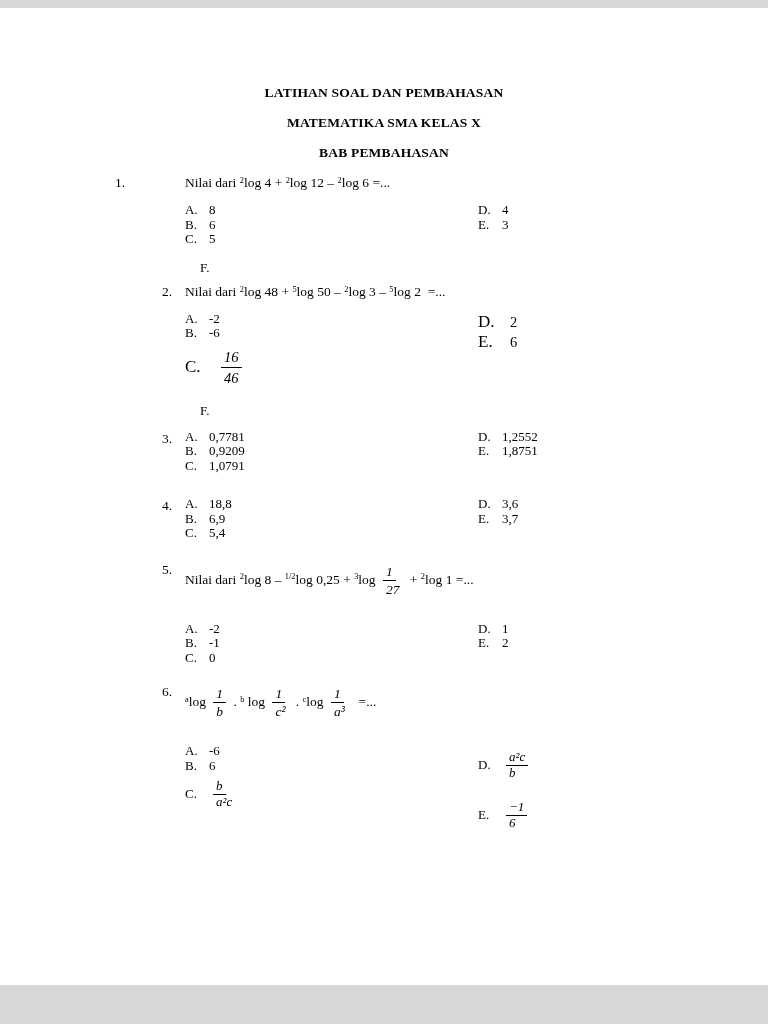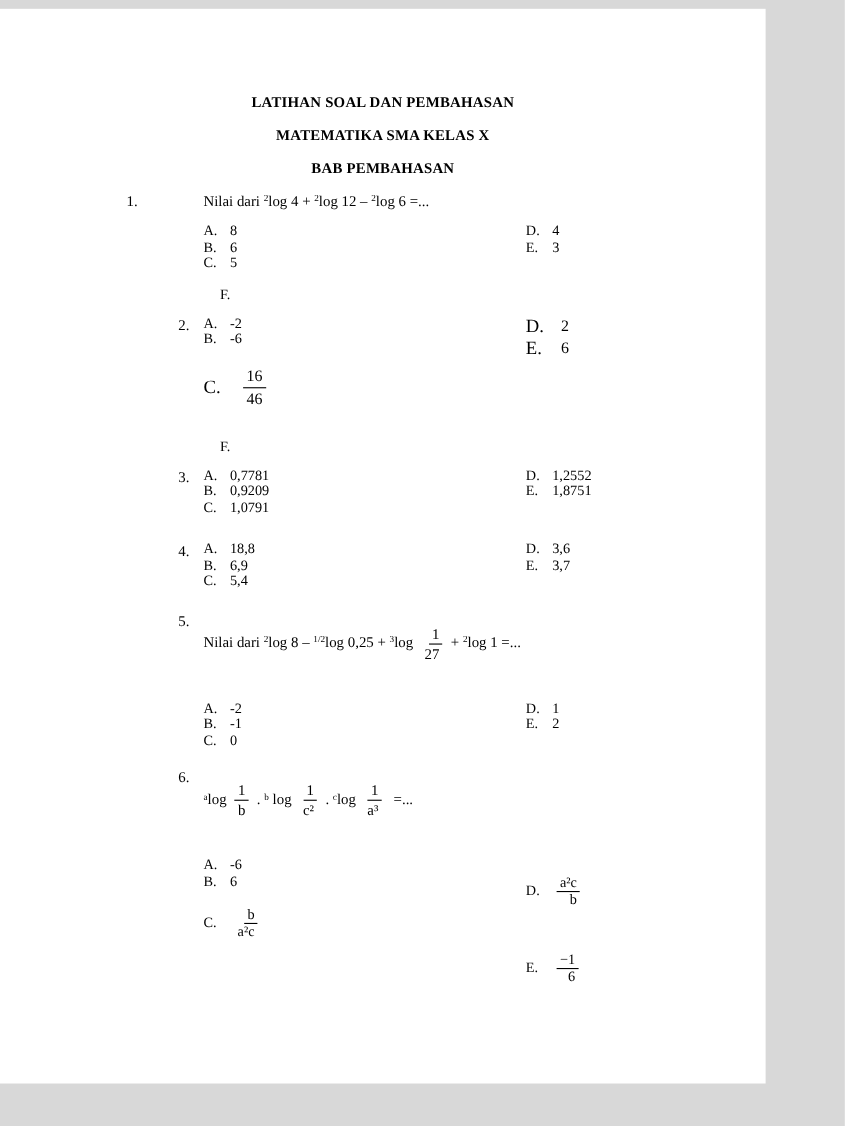--- a/index.html
+++ b/index.html
@@ -1,37 +1,37 @@
 <!DOCTYPE html>
 <html><head>
 <meta charset="utf-8">
 <style>
   * { box-sizing: border-box; }
   html, body { margin:0; padding:0; width:768px; height:1024px; overflow:hidden; }
   body { background:#d8d8d8; font-family:"Liberation Serif", serif; color:#000; }
-  .page { position:absolute; top:8px; left:0; width:696px; height:977px; background:#fff; }
+  .page { position:absolute; top:8px; left:0; width:768px; height:977px; background:#fff; }
   .titles { padding-top:76px; text-align:center; }
   .title { font-weight:bold; font-size:13.5px; line-height:17px; margin:0 0 13px; letter-spacing:.2px; }
   .question { position:relative; font-size:13.5px; line-height:17px; }
   .qnum { position:absolute; left:162px; top:0; }
   .question.first .qnum { left:115px; }
   .qtext { display:block; margin-left:185px; margin-right:40px; }
   .question.first .qtext { }
   .opts { display:flex; margin-left:185px; }
   .optcol.left { width:293px; flex:none; }
   .optcol.right { flex:1; }
   .opt { display:flex; align-items:center; font-size:13px; line-height:14.5px; }
   .olabel { width:24px; flex:none; }
   .opt.big { font-size:17px; line-height:20px; }
   .opt.big .olabel { width:32px; }
   .opt.big .oval { font-size:14.5px; }
   .opt.fracrow { margin-top:4px; }
   .opt.fracrow + .opt.fracrow { margin-top:16px; }
   sup { font-size:.62em; line-height:0; vertical-align:baseline; position:relative; top:-0.45em; }
-  .frac { display:inline-flex; flex-direction:column; align-items:flex-end; text-align:center; vertical-align:middle; margin:12px 4px; }
+  .frac { display:inline-flex; flex-direction:column; align-items:flex-start; text-align:center; vertical-align:middle; margin:2px 4px;font-style:italic; }
   .frac .fn { display:block; border-bottom:1px solid #000; padding:0 3px; }
   .frac .fd { display:block; padding:0 3px; }
   .extra { margin-left:200px; margin-top:13px; font-size:13px; line-height:15px; }
 </style>
 </head>
 <body style="background: rgb(216, 216, 216); color: rgb(0, 0, 0);">
 
 <div class="page" style="background: rgb(255, 255, 255);">
   <div class="titles">
     <div class="title">LATIHAN SOAL DAN PEMBAHASAN</div>
@@ -65,20 +65,21 @@
             <div class="opt">
               <span class="olabel">E.</span>
               <span class="oval">3</span>
             </div>
           </div>
         </div>
         <div class="extra">F.</div>
       </div>
       <div class="question" style="margin-top: 8px;">
         <span class="qnum">2.</span>
+        <span class="qtext">Nilai dari <sup>2</sup>log 48 + <sup>5</sup>log 50 – <sup>2</sup>log 3 – <sup>5</sup>log 2&nbsp; =...</span>
         <div class="opts" style="margin-top: 12px;">
           <div class="optcol left">
             <div class="opt">
               <span class="olabel">A.</span>
               <span class="oval">-2</span>
             </div>
             <div class="opt">
               <span class="olabel">B.</span>
               <span class="oval">-6</span>
             </div>

